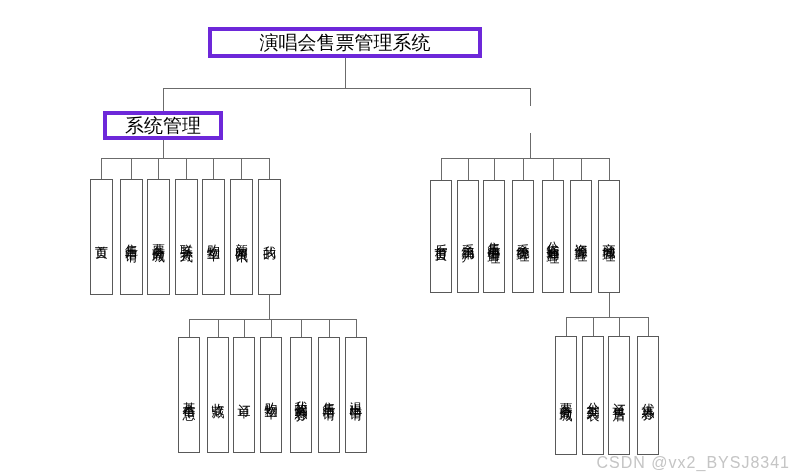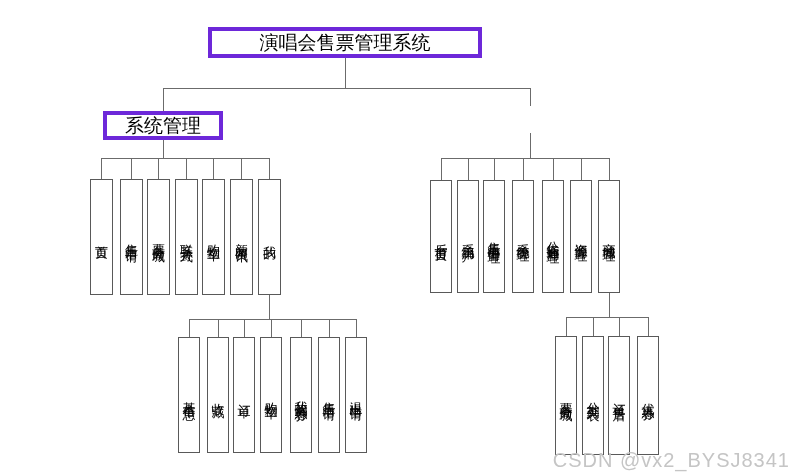--- a/index.html
+++ b/index.html
@@ -40,21 +40,21 @@
     text-orientation: upright;
     font-size: 13px;
     line-height: 1;
     letter-spacing: 2px;
     color: #000000;
   }
   .watermark {
     position: absolute;
     right: 3px;
     bottom: 4px;
-    font-size: 20px;
+    font-size: 16px;
     color: #c5c5c5;
     letter-spacing: 1px;
     white-space: nowrap;
   }
 </style>
 </head>
 <body>
 
 <div id="canvas">
 

